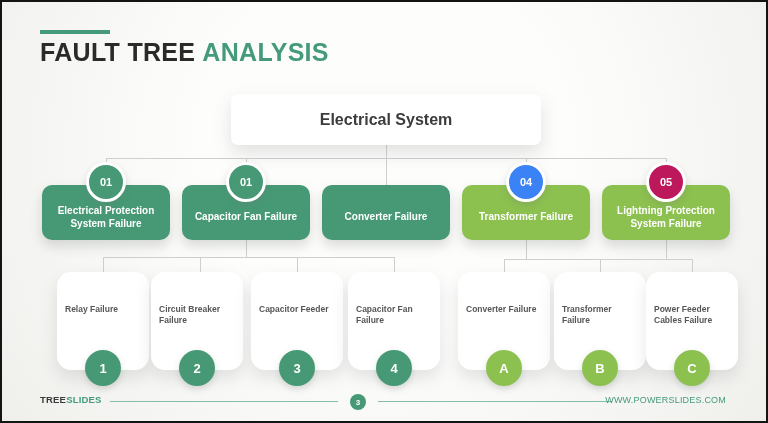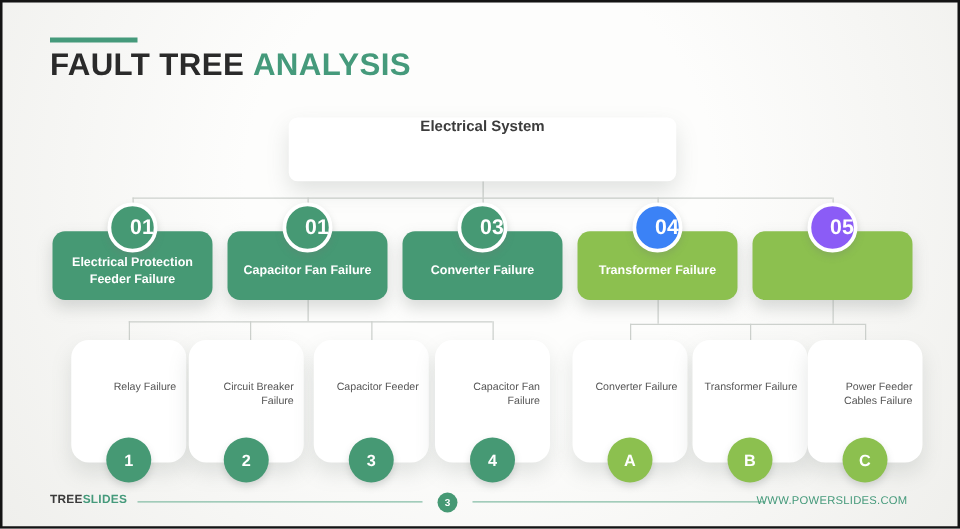--- a/index.html
+++ b/index.html
@@ -19,52 +19,52 @@
 
   
   .vline,.hline{ position:absolute; background:#cdd1cd; z-index:1; }
   .vline{ width:1px; } .hline{ height:1px; }
 
   
   .root-card{
     position:absolute; left:229px; top:92px; width:310px; height:51px;
     background:#ffffff; border-radius:7px; z-index:2;
     box-shadow:0 8px 18px rgba(110,120,115,.20);
-    display:flex; justify-content:center;
-    font-size:12px; font-weight:600; color:#3c3c3c;
+    display:flex; align-items:center; justify-content:center;
+    font-size:16px; font-weight:600; color:#3c3c3c;
   }
 
   
   .branch{
     position:absolute; top:183px; width:128px; height:55px;
     border-radius:10px; z-index:2;
     box-shadow:0 6px 12px rgba(110,120,115,.25);
     display:flex; align-items:center; justify-content:center;
   }
   .branch-label{
     padding:16px 8px 6px; text-align:center;
     font-size:10px; font-weight:bold; color:#ffffff; line-height:1.25;
   }
   .branch-circle{
     position:absolute; left:50%; top:-23px; transform:translateX(-50%);
     width:40px; height:40px; border-radius:50%; border:3px solid #ffffff;
-    z-index:3; display:flex; align-items:center; justify-content:flex-end;
+    z-index:3; display:flex; align-items:center; justify-content:center;
     box-shadow:0 3px 6px rgba(110,120,115,.25);
-    font-size:17px; font-weight:bold; color:#ffffff;
+    font-size:11px; font-weight:bold; color:#ffffff;
   }
 
   
   .leaf{
     position:absolute; top:270px; width:92px; height:98px;
     background:#ffffff; border-radius:14px; z-index:2;
     box-shadow:0 8px 16px rgba(110,120,115,.18);
   }
   .leaf-label{
-    padding:32px 8px 0; text-align:right;
-    font-size:8.5px; color:#565656; line-height:1.35;
+    padding:32px 8px 0; text-align:left;
+    font-size:8.5px; color:#565656; line-height:1.35;font-weight:bold;
   }
   .leaf-badge{
     position:absolute; left:50%; bottom:-16px; transform:translateX(-50%);
     width:36px; height:36px; border-radius:50%; z-index:3;
     display:flex; align-items:center; justify-content:center;
     box-shadow:0 3px 6px rgba(110,120,115,.25);
     font-size:13px; font-weight:bold; color:#ffffff;
   }
 
   
@@ -110,48 +110,46 @@
   <div class="vline" style="left:690px;top:257px;height:13px"></div>
 
   <div class="root-card">
     <span>Electrical System</span>
   </div>
 
   <div class="branch" style="left: 40px; background-color: rgb(70, 153, 116);">
     <div class="branch-circle" style="background-color: rgb(70, 153, 116);">
       <span>01</span>
     </div>
-    <div class="branch-label">Electrical Protection Feeder Failure</div>
+    <div class="branch-label">Electrical Protection System Failure</div>
   </div>
 
   <div class="branch" style="left: 180px; background-color: rgb(70, 153, 116);">
     <div class="branch-circle" style="background-color: rgb(70, 153, 116);">
       <span>01</span>
     </div>
     <div class="branch-label">Capacitor Fan Failure</div>
   </div>
 
   <div class="branch" style="left: 320px; background-color: rgb(70, 153, 116);">
-    <div class="branch-circle" style="background-color: rgb(70, 153, 116);">
-      <span>03</span>
-    </div>
     <div class="branch-label">Converter Failure</div>
   </div>
 
   <div class="branch" style="left: 460px; background-color: rgb(140, 192, 79);">
     <div class="branch-circle" style="background-color: #3b82f6;">
       <span>04</span>
     </div>
     <div class="branch-label">Transformer Failure</div>
   </div>
 
   <div class="branch" style="left: 600px; background-color: rgb(140, 192, 79);">
-    <div class="branch-circle" style="background-color: #8b5cf6;">
+    <div class="branch-circle" style="background-color: #be185d;">
       <span>05</span>
     </div>
+    <div class="branch-label">Lightning Protection System Failure</div>
   </div>
 
   <div class="leaf" style="left:55px">
     <div class="leaf-label">Relay Failure</div>
     <div class="leaf-badge" style="background-color: rgb(70, 153, 116);">
       <span>1</span>
     </div>
   </div>
 
   <div class="leaf" style="left:149px">

